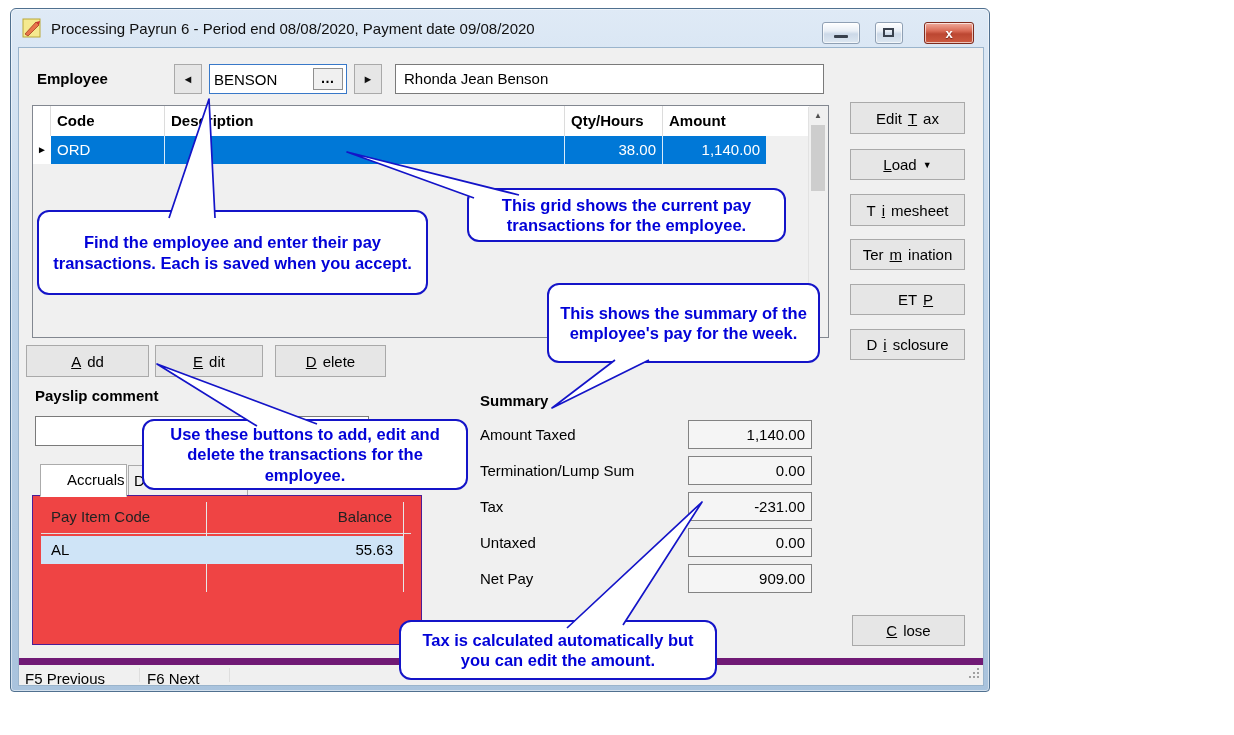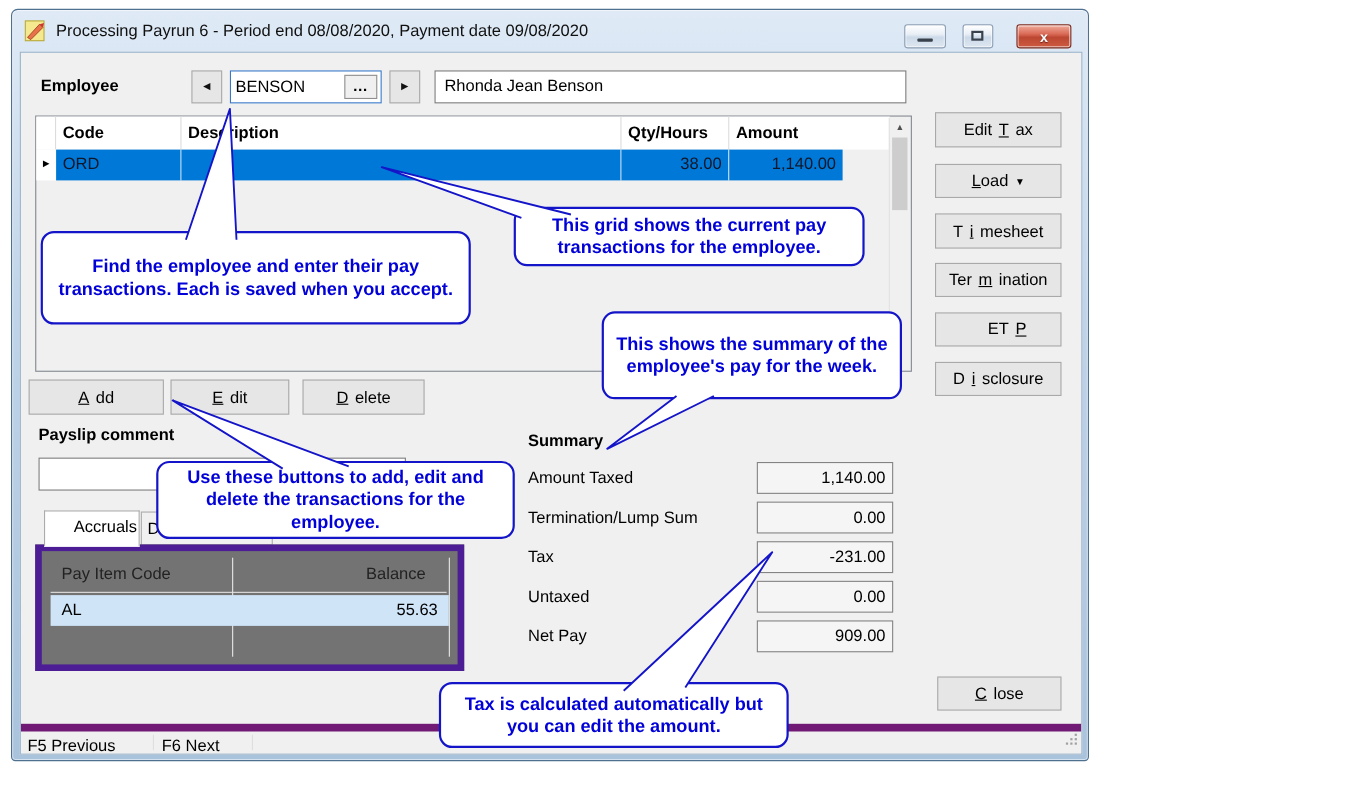--- a/index.html
+++ b/index.html
@@ -48,35 +48,35 @@
   
   .grid { position:absolute; left:13px; top:57px; width:797px; height:233px;
     background:#f0f0f0; border:1px solid #828790; }
   .grid-header { position:absolute; left:0; top:0; height:30px; width:776px; background:#ffffff;
     display:flex; }
   .gh-cell { height:30px; line-height:30px; font-size:15px; font-weight:bold;
     border-right:1px solid #dcdcdc; padding-left:6px; overflow:hidden; white-space:nowrap; }
   .grid-row { position:absolute; left:0; top:30px; height:28px; width:733px; display:flex; }
   .gr-sel { width:18px; background:#ffffff; text-align:center; line-height:28px;
     font-size:10px; color:#000; }
-  .gr-cell { height:28px; line-height:28px; font-size:15px; color:#0f172a;
+  .gr-cell { height:28px; line-height:28px; font-size:15px; color:#ffffff;
     background:#0078d7; border-right:1px solid rgba(255,255,255,.85);
     padding:0 6px; white-space:nowrap; }
   .num { text-align:right; }
   .vscroll { position:absolute; right:1px; top:1px; bottom:1px; width:19px; background:#f0f0f0;
     border-left:1px solid #e2e2e2; }
   .vs-up { position:absolute; left:0; top:0; width:18px; height:17px; text-align:center;
     line-height:17px; font-size:8px; color:#505050; background:#f0f0f0; }
   .vs-thumb { position:absolute; left:2px; top:18px; width:14px; height:66px; background:#cdcdcd; }
   
   .tab { position:absolute; font-size:15px; text-align:left; padding-left:10px;
     border:1px solid #ababab; background:#f0f0f0; line-height:29px; }
   .tab.active { background:#ffffff; border-bottom:1px solid #ffffff; z-index:3;padding-left:26px; }
-  .panel { position:absolute; left:13px; top:447px; width:390px; height:115px;
-    background:#737373; border:6px solid #4c1d95; z-index:2; }
+  .panel { position:absolute; left:13px; top:447px; width:390px; height:150px;
+    background:#ef4444; border:1px solid #4c1d95; z-index:2; }
   .acc-head { position:absolute; top:6px; height:30px; line-height:30px; font-size:15px;
     color:#222; white-space:nowrap; }
   .acc-sep-h { position:absolute; left:8px; right:10px; top:37px; height:1px; background:#e0e0e0; }
   .acc-sep-v { position:absolute; top:6px; height:90px; width:1px; background:#e8e8e8; }
   .acc-row { position:absolute; left:8px; width:362px; height:28px; line-height:28px; font-size:15px; }
   .acc-row .c1 { position:absolute; left:10px; }
   .acc-row .c2 { position:absolute; right:10px; text-align:right; }
   
   .sum-box { position:absolute; left:669px; width:124px; height:29px; background:#f5f5f5;
     border:1px solid #838383; font-size:15px; line-height:27px; text-align:right;

